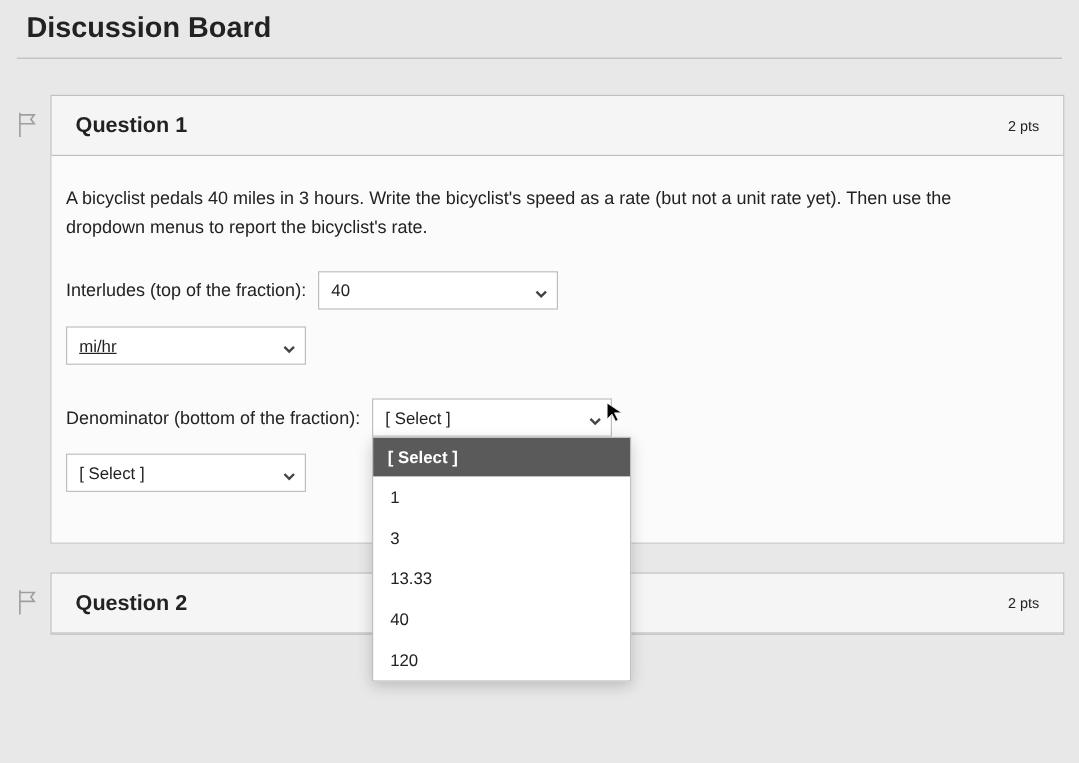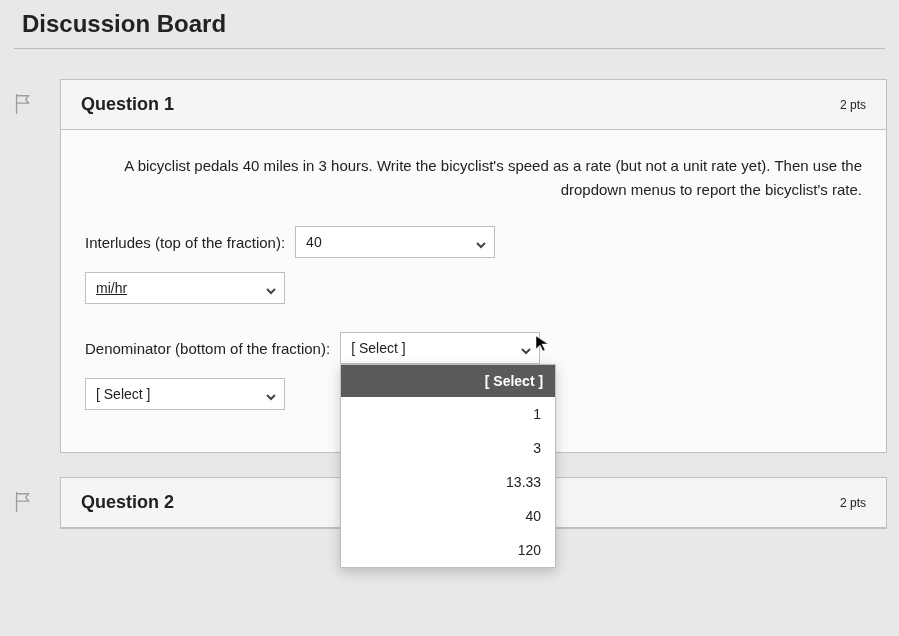--- a/index.html
+++ b/index.html
@@ -38,21 +38,21 @@
       border: none;
       border-top: 1px solid #bbb;
       margin: 0 14px 30px 14px;
     }
     .questions-wrap {
       padding: 0 12px 0 12px;
     }
     .question-row {
       display: flex;
       align-items: flex-start;
-      gap: 26px;
+      gap: 8px;
       margin-bottom: 0;
     }
     .flag-icon {
       width: 22px;
       height: 26px;
       flex: 0 0 22px;
       margin-top: 12px;
     }
     .flag-icon svg {
       width: 22px;
@@ -74,22 +74,21 @@
       border-bottom: 1px solid #c0c0c0;
       font-size: 18px;
       font-weight: 600;
     }
     .question-pts {
       font-weight: 400;
       font-size: 12px;
     }
     .question-body {
       background: #fbfbfb;
-      padding: 24px 24px 28px 24px;
-      text-align: right;
+      padding: 24px 24px 28px 12px;
     }
     .prompt {
       font-size: 15px;
       line-height: 1.6;
       margin-bottom: 24px;
     }
     .field-row {
       display: flex;
       align-items: center;
       gap: 10px;

